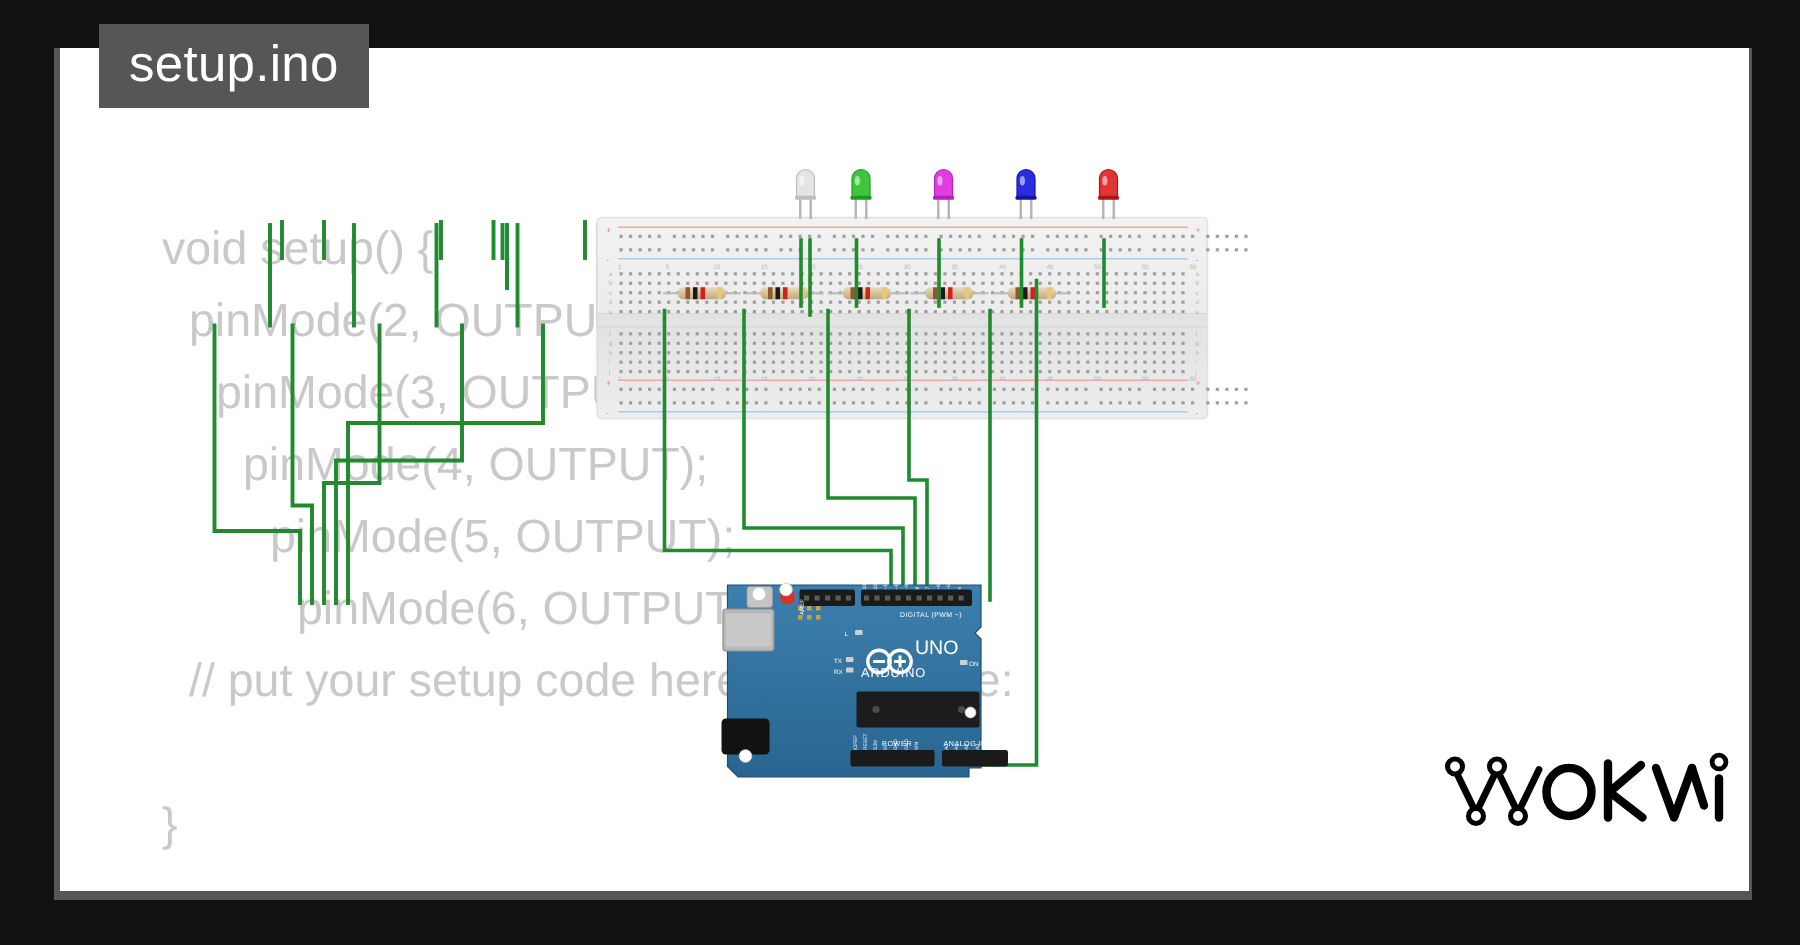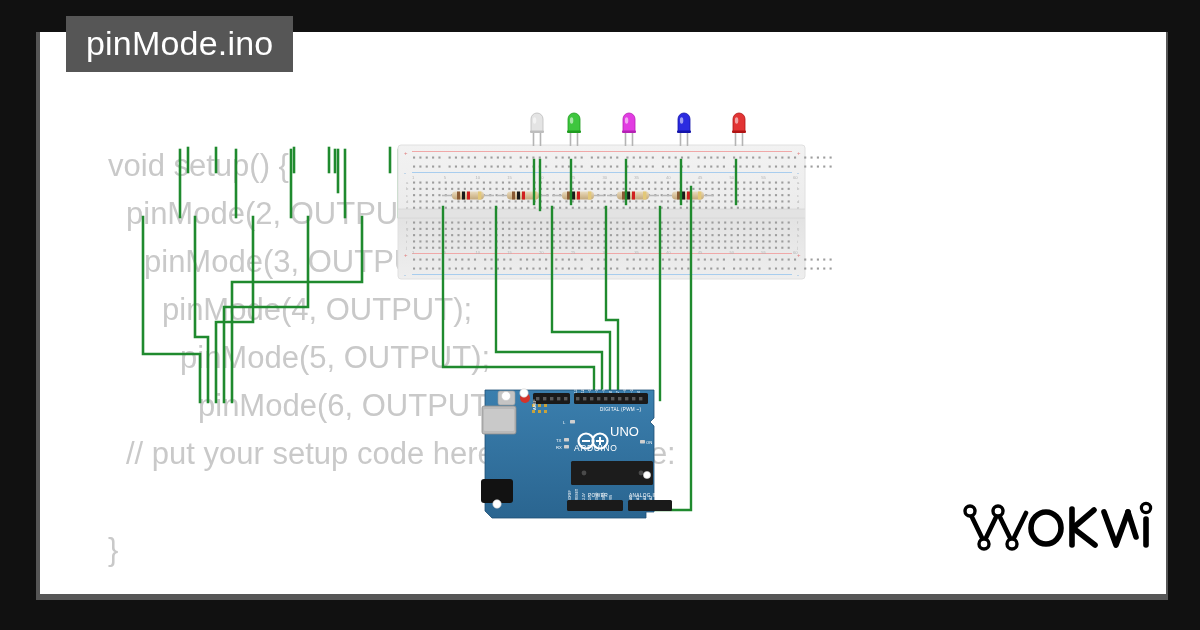--- a/index.html
+++ b/index.html
@@ -1243,21 +1243,21 @@
             <text x="605.6" y="468" transform="rotate(-90 605.6 468)">A2</text>
             <text x="612.4" y="468" transform="rotate(-90 612.4 468)">A3</text>
             <text x="619.2" y="468" transform="rotate(-90 619.2 468)">A4</text>
             <text x="626" y="468" transform="rotate(-90 626 468)">A5</text>
           </g>
       </g>
     </svg>
 
   </div>
 
-  <div class="tab">pinMode.ino</div>
+  <div class="tab">setup.ino</div>
 
   <div class="wokwi-logo">
     <svg width="200" height="62" viewBox="0 0 200 62">
       <g fill="none" stroke="#000000" stroke-width="4.6" stroke-linecap="round" stroke-linejoin="round">
 
         <path d="M 12 18 L 26 47 L 40 18 L 54 47 L 68 18"></path>
       </g>
       <g fill="#ffffff" stroke="#000000" stroke-width="3.4">
         <circle cx="12" cy="16" r="5"></circle>
         <circle cx="40" cy="16" r="5"></circle>

